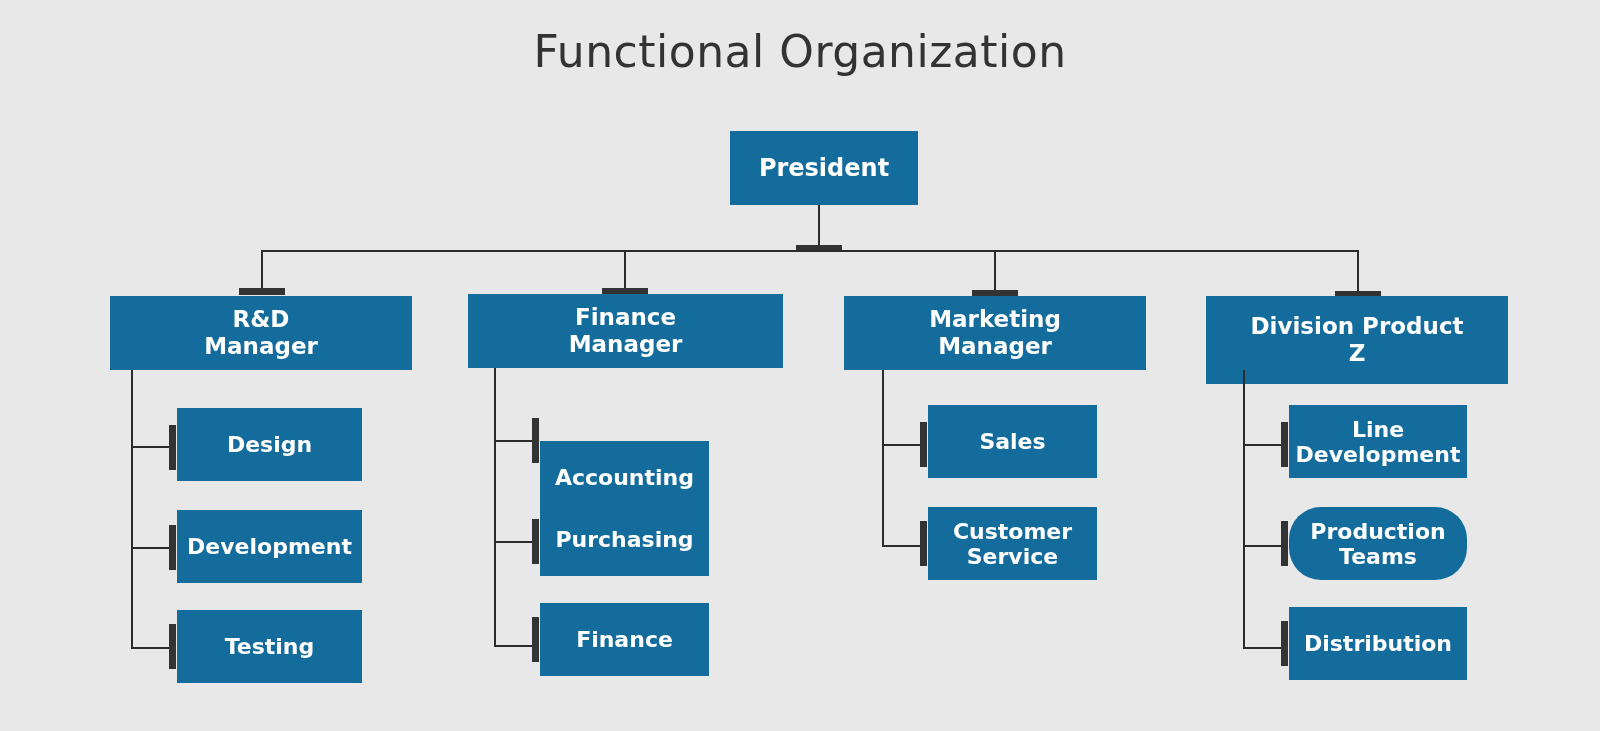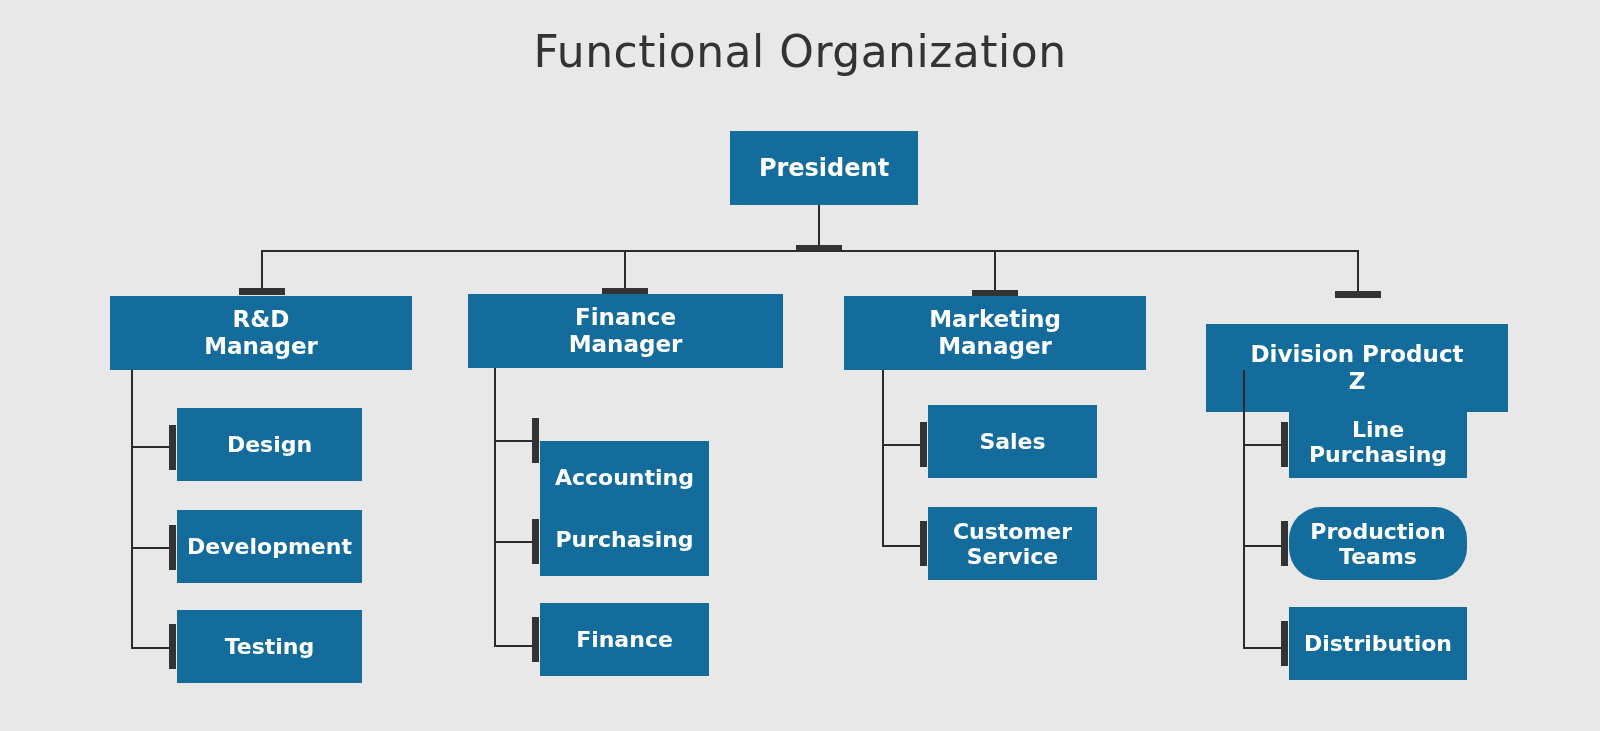--- a/index.html
+++ b/index.html
@@ -68,21 +68,21 @@
 Manager</span>
 </div>
 <div class="box mgr" style="left:468px; top:294px; width:315px; height:74px;">
   <span>Finance
 Manager</span>
 </div>
 <div class="box mgr" style="left:844px; top:296px; width:302px; height:74px;text-align:center;">
   <span>Marketing
 Manager</span>
 </div>
-<div class="box mgr" style="left:1206px; top:296px; width:302px; height:88px;margin-top:28px;">
+<div class="box mgr" style="left:1206px; top:296px; width:302px; height:88px;">
   <span>Division Product
 Z</span>
 </div>
 
 <div class="line" style="left:131px; top:370px; width:2px; height:278px;"></div>
 <div class="line" style="left:131px; top:446px; width:40px; height:2px;"></div>
 <div class="line" style="left:131px; top:547px; width:40px; height:2px;"></div>
 <div class="line" style="left:131px; top:647px; width:40px; height:2px;"></div>
 <div class="tab" style="left:169px; top:425px; width:7px; height:45px;"></div>
 <div class="tab" style="left:169px; top:525px; width:7px; height:45px;"></div>
@@ -133,21 +133,21 @@
 <div class="line" style="left:1243px; top:370px; width:2px; height:278px;"></div>
 <div class="line" style="left:1243px; top:444px; width:40px; height:2px;"></div>
 <div class="line" style="left:1243px; top:545px; width:40px; height:2px;"></div>
 <div class="line" style="left:1243px; top:647px; width:40px; height:2px;"></div>
 <div class="tab" style="left:1281px; top:422px; width:7px; height:45px;"></div>
 <div class="tab" style="left:1281px; top:521px; width:7px; height:45px;"></div>
 <div class="tab" style="left:1281px; top:621px; width:7px; height:45px;"></div>
 
 <div class="box" style="left:1289px; top:405px; width:178px; height:73px;">
   <span>Line
-Purchasing</span>
+Development</span>
 </div>
 <div class="box" style="left:1289px; top:507px; width:178px; height:73px;border-radius:32px;">
   <span>Production
 Teams</span>
 </div>
 <div class="box" style="left:1289px; top:607px; width:178px; height:73px;">
   <span>Distribution</span>
 </div>
 
 </body></html>

